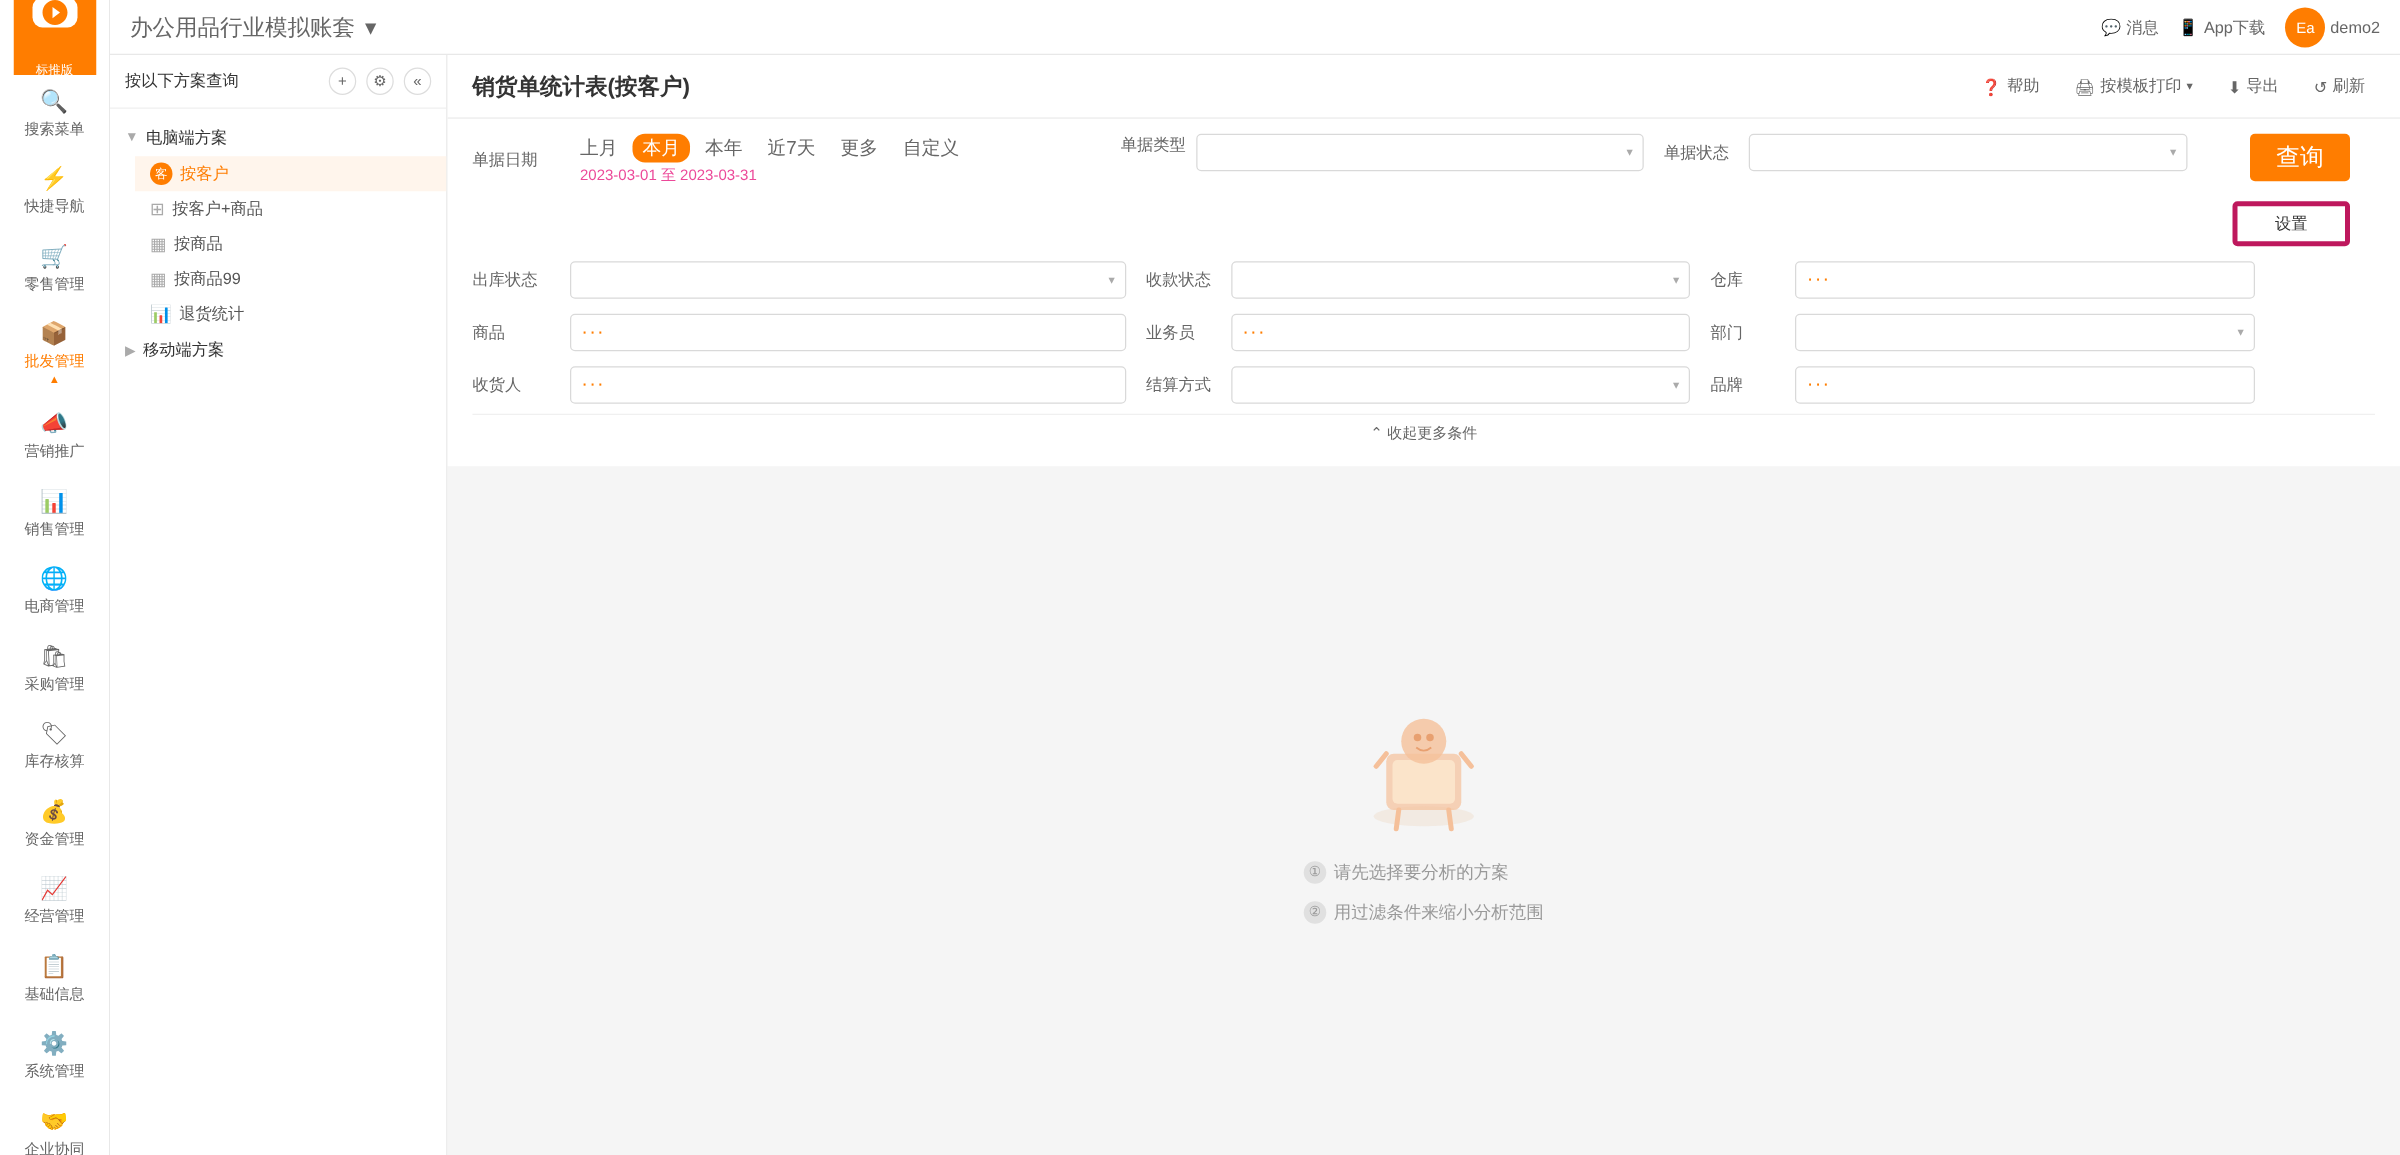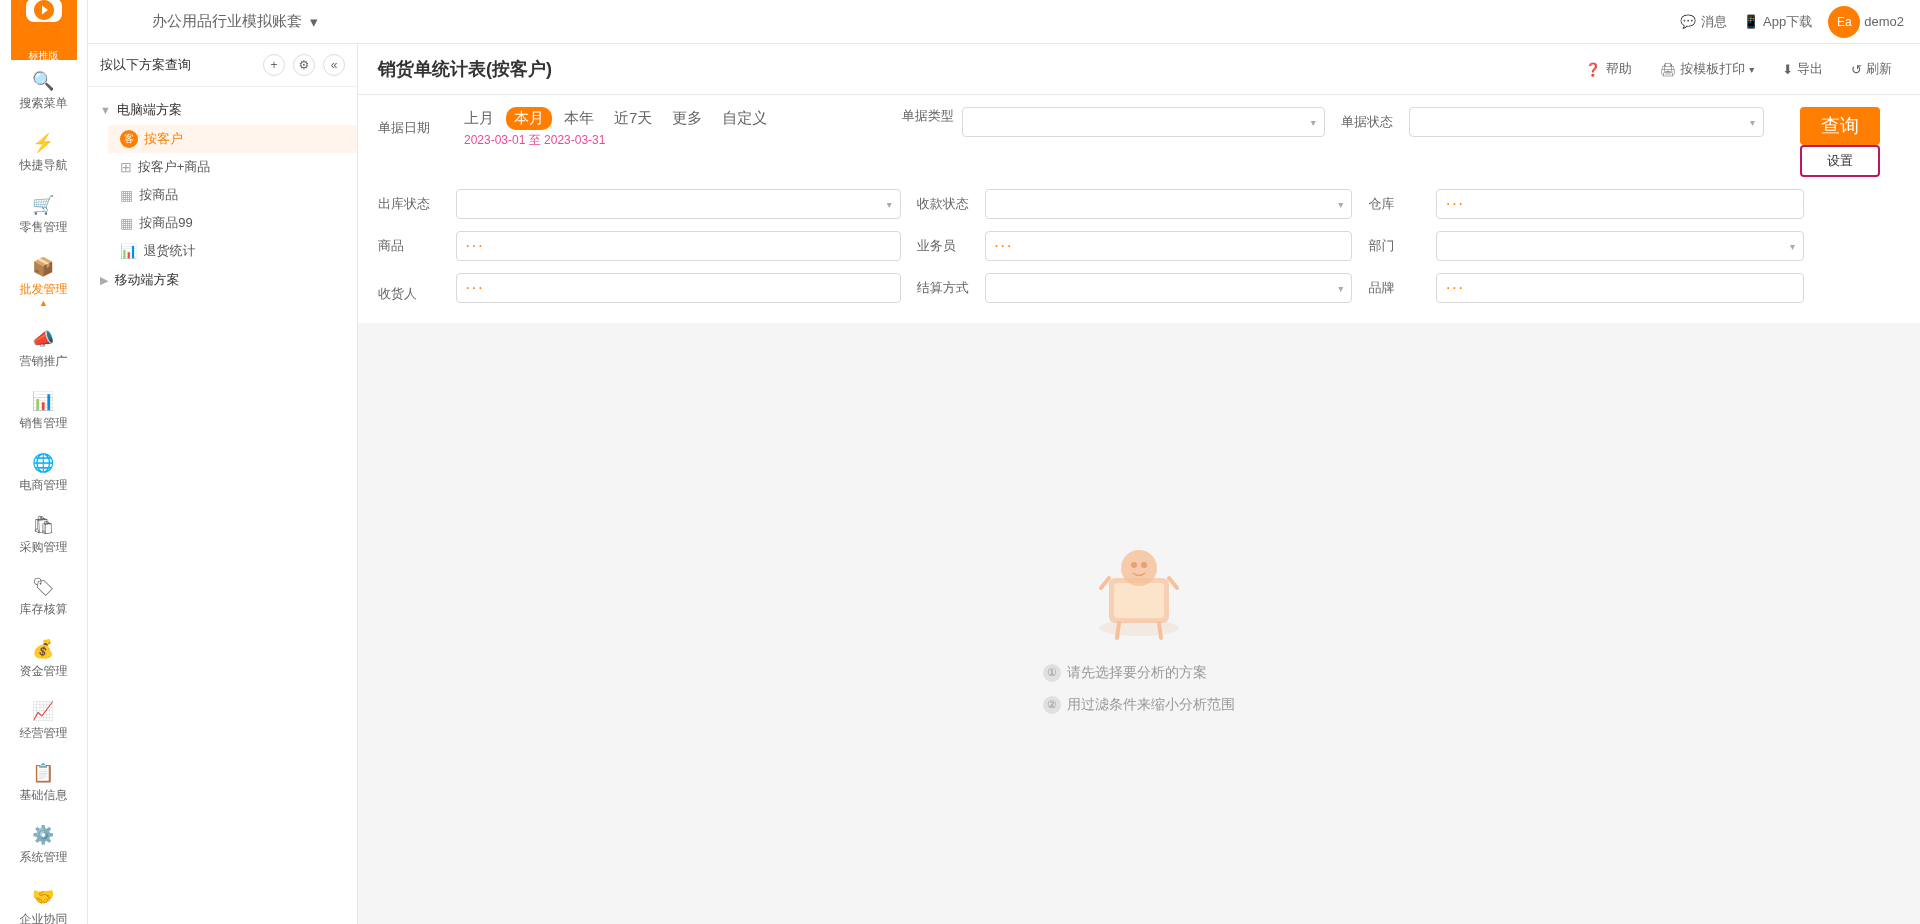--- a/index.html
+++ b/index.html
@@ -67,22 +67,21 @@
       display: flex;
       align-items: center;
       padding: 0 16px;
       justify-content: space-between;
     }
     .topbar-left {
       display: flex;
       align-items: center;
       gap: 8px;
       color: #666;
-      font-size: 15px;
-      margin-left: 48px;
+      font-size: 18px;
     }
     .topbar-right {
       display: flex;
       align-items: center;
       gap: 16px;
     }
     .topbar-right-item {
       display: flex;
       align-items: center;
       gap: 4px;
@@ -330,29 +329,29 @@
       padding: 6px 20px;
       cursor: pointer;
       font-size: 19px;
       display: block;
       width: 80px;
       text-align: center;
     }
     .settings-btn {
       background: #fff;
       color: #333;
-      border: 2px solid #be185d;
+      border: 4px solid #be185d;
       border-radius: 4px;
       padding: 5px 20px;
       cursor: pointer;
       font-size: 13px;
       display: block;
-      width: 80px;
+      width: 94px;
       text-align: center;
-      margin-top: 0;
+      margin-top: 16px;
     }
     .btn-group {
       display: flex;
       flex-direction: column;
       align-items: flex-end;
       padding: 0 20px;
       justify-content: center;
     }
 
     
@@ -646,21 +645,21 @@
             <span class="filter-label" style="width:60px;">部门</span>
             <div class="filter-select" style="flex:1;">
               <span class="filter-select-text"></span>
               <span class="filter-select-arrow">▾</span>
             </div>
           </div>
           <div style="width:80px;"></div>
         </div>
 
         <div style="display:flex;align-items:center;gap:16px;margin-bottom:8px;">
-          <div style="display:flex;align-items:flex-end;gap:8px;flex:1.2;">
+          <div style="display:flex;align-items:center;gap:8px;flex:1.2;">
             <span class="filter-label">收货人</span>
             <div class="filter-input" style="flex:1;">
               <span class="filter-dots">···</span>
             </div>
           </div>
           <div style="display:flex;align-items:center;gap:8px;flex:1;">
             <span class="filter-label" style="width:60px;">结算方式</span>
             <div class="filter-select" style="flex:1;">
               <span class="filter-select-text"></span>
               <span class="filter-select-arrow">▾</span>
@@ -668,20 +667,24 @@
           </div>
           <div style="display:flex;align-items:center;gap:8px;flex:1;">
             <span class="filter-label" style="width:60px;">品牌</span>
             <div class="filter-input" style="flex:1;">
               <span class="filter-dots">···</span>
             </div>
           </div>
           <div style="width:80px;"></div>
         </div>
 
+        <div class="collapse-bar">
+          <span>⌃</span>
+          <span>收起更多条件</span>
+        </div>
       </div>
 
       <div class="empty-state">
         <div class="empty-icon">
           <svg width="120" height="120" viewBox="0 0 120 120">
             <ellipse cx="60" cy="100" rx="40" ry="8" fill="#f0e0d0" opacity="0.5"></ellipse>
             <rect x="30" y="50" width="60" height="45" rx="6" fill="#f5c09a" opacity="0.7"></rect>
             <rect x="35" y="55" width="50" height="35" rx="4" fill="#fde8d0" opacity="0.8"></rect>
             <circle cx="60" cy="40" r="18" fill="#f5c09a" opacity="0.8"></circle>
             <circle cx="55" cy="37" r="3" fill="#e8a070"></circle>

